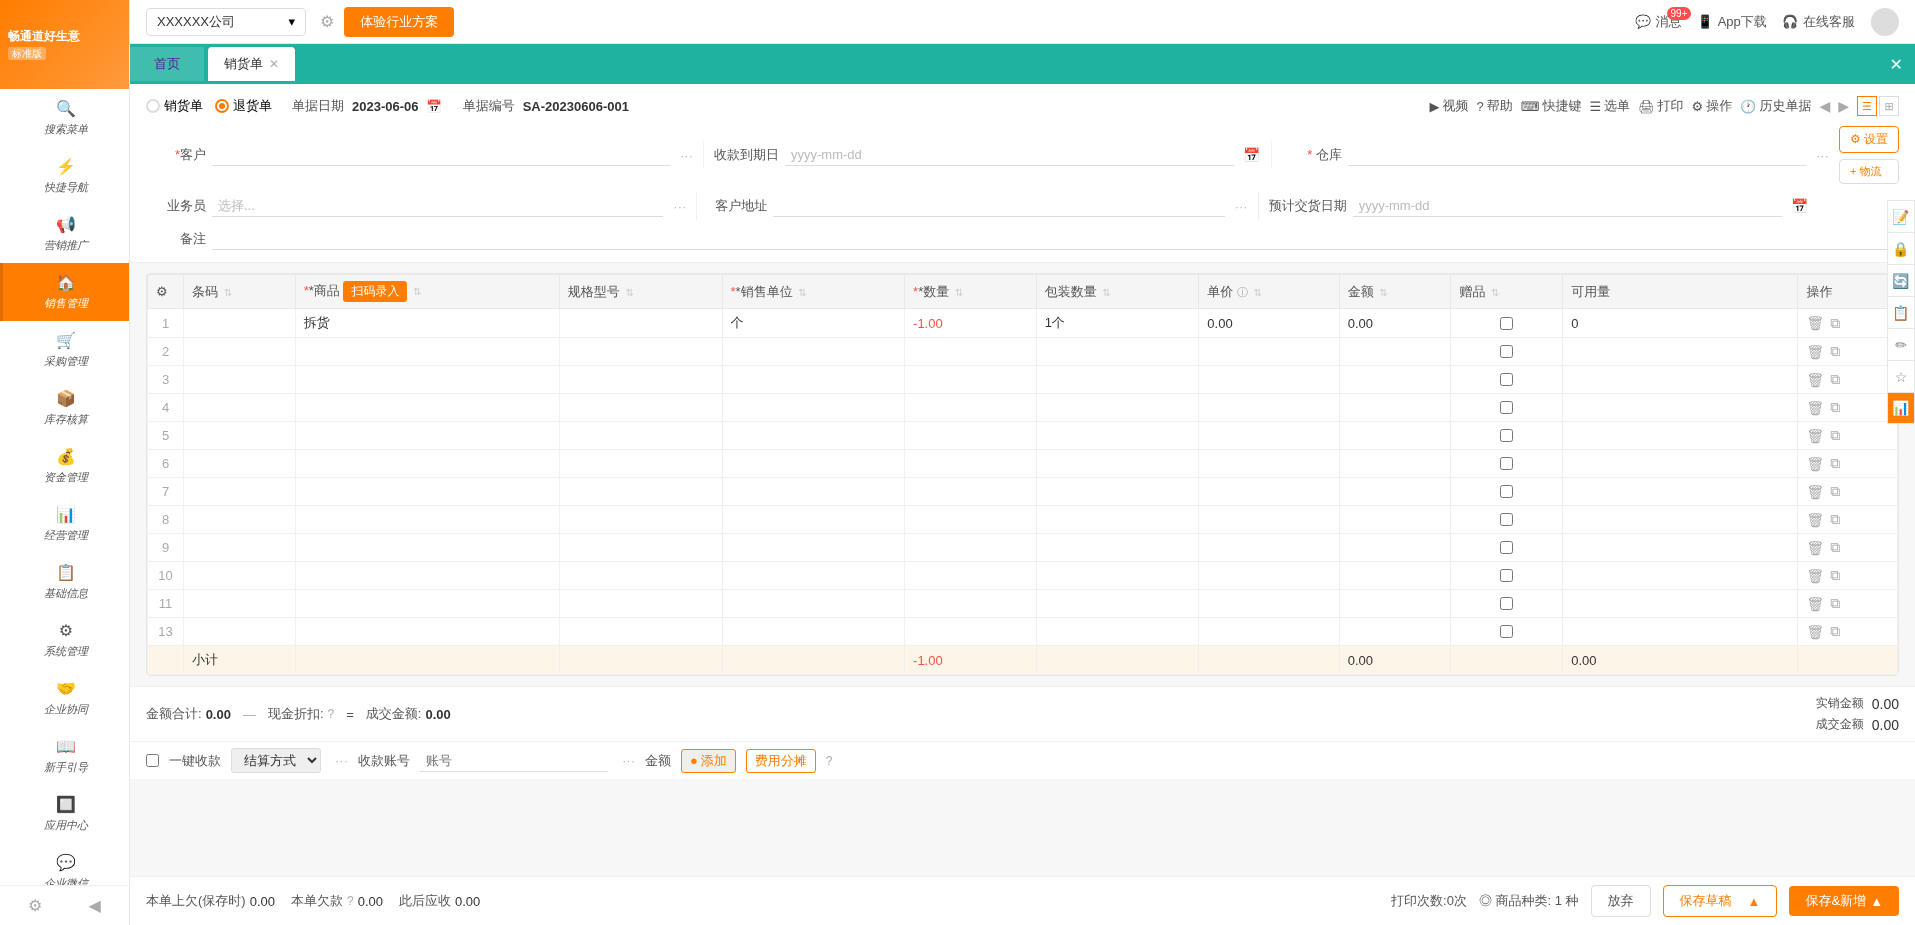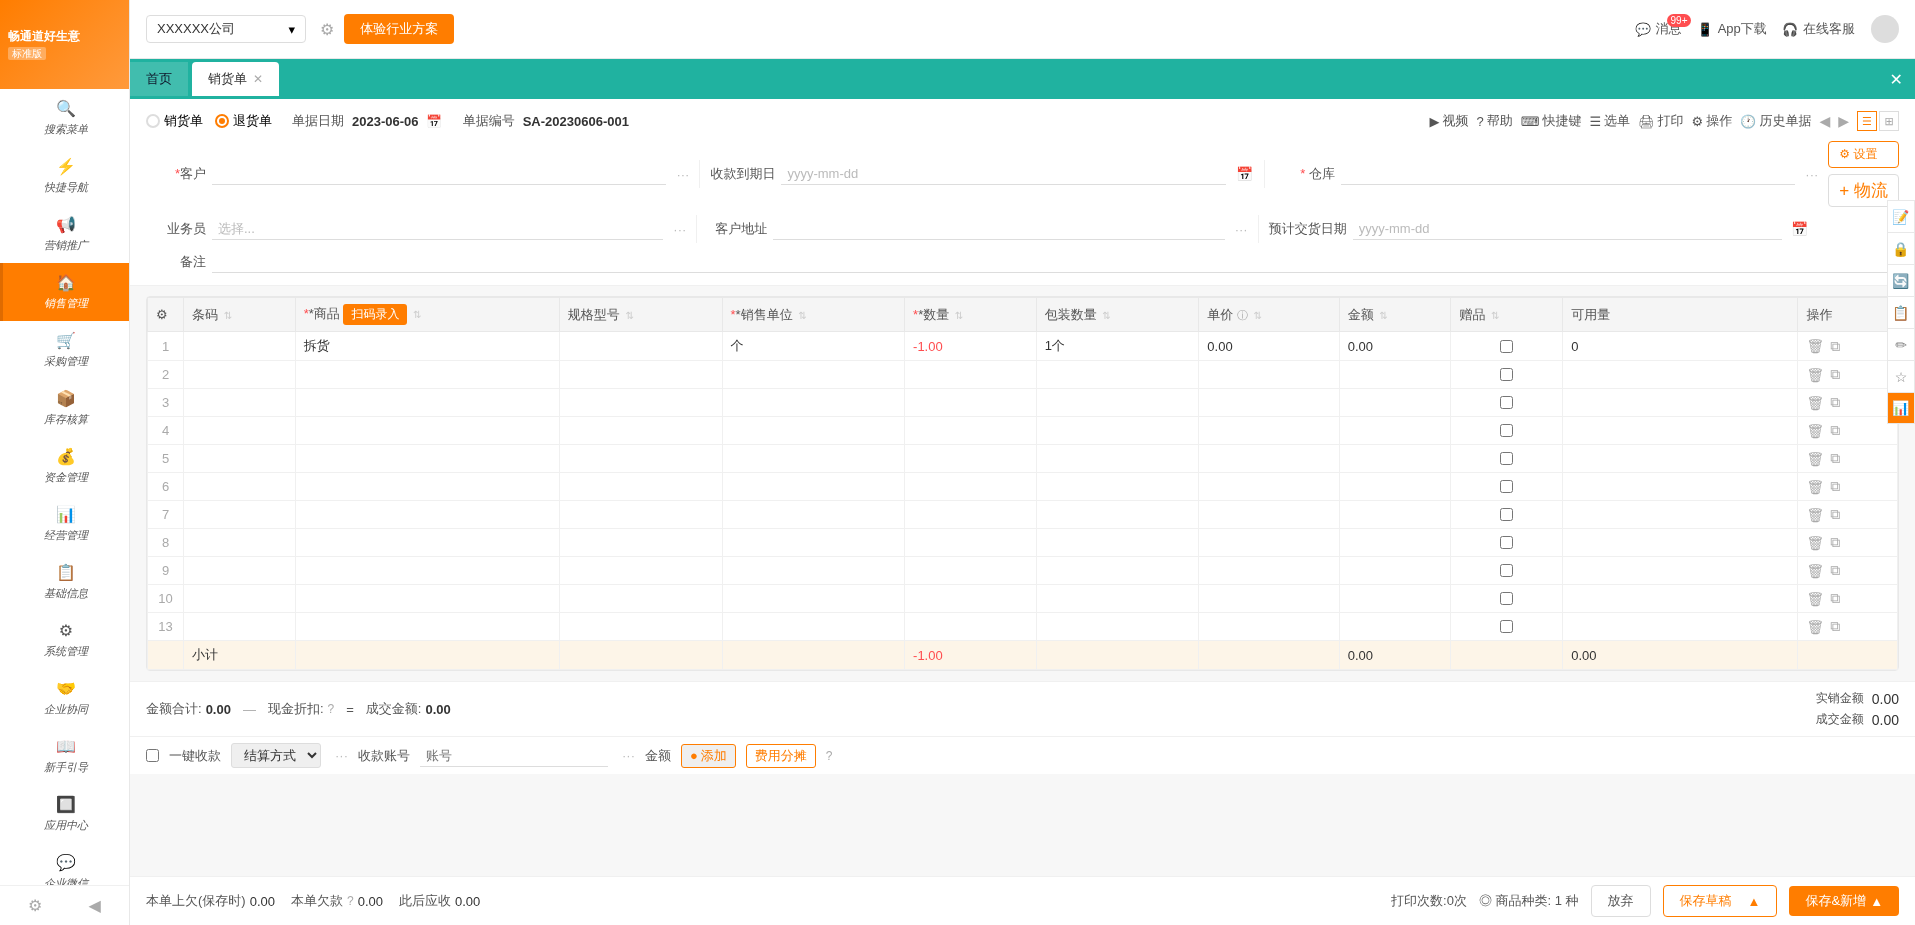--- a/index.html
+++ b/index.html
@@ -15,35 +15,35 @@
     .nav-item.active { background: #ff7d00; color: #fff; border-left: 3px solid #e06b00; }
     .nav-item .nav-icon { font-size: 16px; }
     .nav-item .nav-label { font-size: 11px; text-align: center; font-style: italic; }
     .sidebar-footer { padding: 10px 5px; display: flex; justify-content: space-around; border-top: 1px solid #f0f0f0; }
     .sidebar-footer-btn { color: #aaa; font-size: 16px; cursor: pointer; }
 
     
     .main { flex: 1; display: flex; flex-direction: column; overflow: hidden; }
 
     
-    .topbar { height: 59px; background: #fff; display: flex; align-items: center; padding: 0 16px; border-bottom: 1px solid #e8e8e8; gap: 10px; }
+    .topbar { height: 44px; background: #fff; display: flex; align-items: center; padding: 0 16px; border-bottom: 1px solid #e8e8e8; gap: 10px; }
     .company-select { display: flex; align-items: center; gap: 6px; border: 1px solid #ddd; border-radius: 4px; padding: 4px 10px; cursor: pointer; min-width: 160px; }
     .company-name { font-size: 13px; color: #333; flex: 1; }
     .topbar-gear { color: #aaa; font-size: 16px; cursor: pointer; margin-left: 4px; }
     .topbar-trial-btn { background: #ff7d00; color: #fff; border: none; border-radius: 4px; padding: 6px 16px; cursor: pointer; font-size: 13px; }
     .topbar-right { margin-left: auto; display: flex; align-items: center; gap: 16px; }
     .topbar-msg { position: relative; display: flex; align-items: center; gap: 4px; color: #555; cursor: pointer; font-size: 13px; }
     .badge { position: absolute; top: -6px; right: -10px; background: #ff4d4f; color: #fff; font-size: 10px; border-radius: 8px; padding: 1px 4px; min-width: 18px; text-align: center; }
     .topbar-app { display: flex; align-items: center; gap: 4px; color: #555; cursor: pointer; font-size: 13px; }
     .topbar-service { display: flex; align-items: center; gap: 4px; color: #555; cursor: pointer; font-size: 13px; }
     .topbar-avatar { width: 28px; height: 28px; border-radius: 50%; background: #ddd; cursor: pointer; }
 
     
     .tabbar { background: #20b2a0; display: flex; align-items: center; padding: 0 0 0 0; min-height: 40px; }
-    .tab-home { padding: 8px 16px; color: #0f172a; cursor: pointer; font-size: 13px; background: rgba(255,255,255,0.15); }
+    .tab-home { padding: 8px 24px; color: #4c1d95; cursor: pointer; font-size: 13px; background: rgba(255,255,255,0.15); }
     .tab-active { background: #fff; color: #333; padding: 8px 16px; display: flex; align-items: center; gap: 6px; cursor: pointer; font-size: 13px; border-radius: 4px 4px 0 0; margin-left: 4px; }
     .tab-close { color: #aaa; font-size: 12px; cursor: pointer; }
     .tabbar-close-all { margin-left: auto; margin-right: 12px; color: #fff; font-size: 16px; cursor: pointer; }
 
     
     .content { flex: 1; overflow-y: auto; background: #f7f7f7; padding: 0; }
 
     
     .form-container { background: #fff; margin: 0; padding: 12px 16px; border-bottom: 1px solid #f0f0f0; }
     .form-header { display: flex; align-items: center; gap: 20px; margin-bottom: 10px; }
@@ -317,21 +317,21 @@
           <span class="field-calendar">📅</span>
         </div>
         <div class="field-divider"></div>
         <div class="form-field" style="flex:1.2;">
           <span class="field-label"><span class="required">*</span> <span>仓库</span></span>
           <input class="field-input" style="">
           <span class="field-dots">···</span>
         </div>
         <div style="display:flex;flex-direction:column;gap:6px;margin-left:10px;">
           <button class="right-btn setup" style="font-size:12px;">⚙ 设置</button>
-          <button class="right-btn logistics" style="font-size:17px;">+ 物流</button>
+          <button class="right-btn logistics" style="font-size:11px;">+ 物流</button>
         </div>
       </div>
 
       <div style="display:flex; gap:0; align-items:center; margin-bottom:8px;">
         <div class="form-field" style="flex:1.2;">
           <span class="field-label">业务员</span>
           <input class="field-input" placeholder="选择..." style="">
           <span class="field-dots">···</span>
         </div>
         <div class="field-divider"></div>
@@ -613,20 +613,43 @@
             <td></td>
             <td>
                 <div class="action-icons">
                   <span class="action-icon">🗑</span>
                   <span class="action-icon">⧉</span>
                 </div>
               </td>
           </tr>
           <tr>
             <td class="row-num">10</td>
+            <td></td>
+              <td></td>
+              <td></td>
+              <td></td>
+              <td></td>
+              <td></td>
+              <td></td>
+              <td></td>
+            <td>
+                <div class="td-checkbox">
+                  <input type="checkbox" style="">
+                </div>
+              </td>
+            <td></td>
+            <td>
+                <div class="action-icons">
+                  <span class="action-icon">🗑</span>
+                  <span class="action-icon">⧉</span>
+                </div>
+              </td>
+          </tr>
+          <tr>
+            <td class="row-num">11</td>
             <td></td>
               <td></td>
               <td></td>
               <td></td>
               <td></td>
               <td></td>
               <td></td>
               <td></td>
             <td>
                 <div class="td-checkbox">

